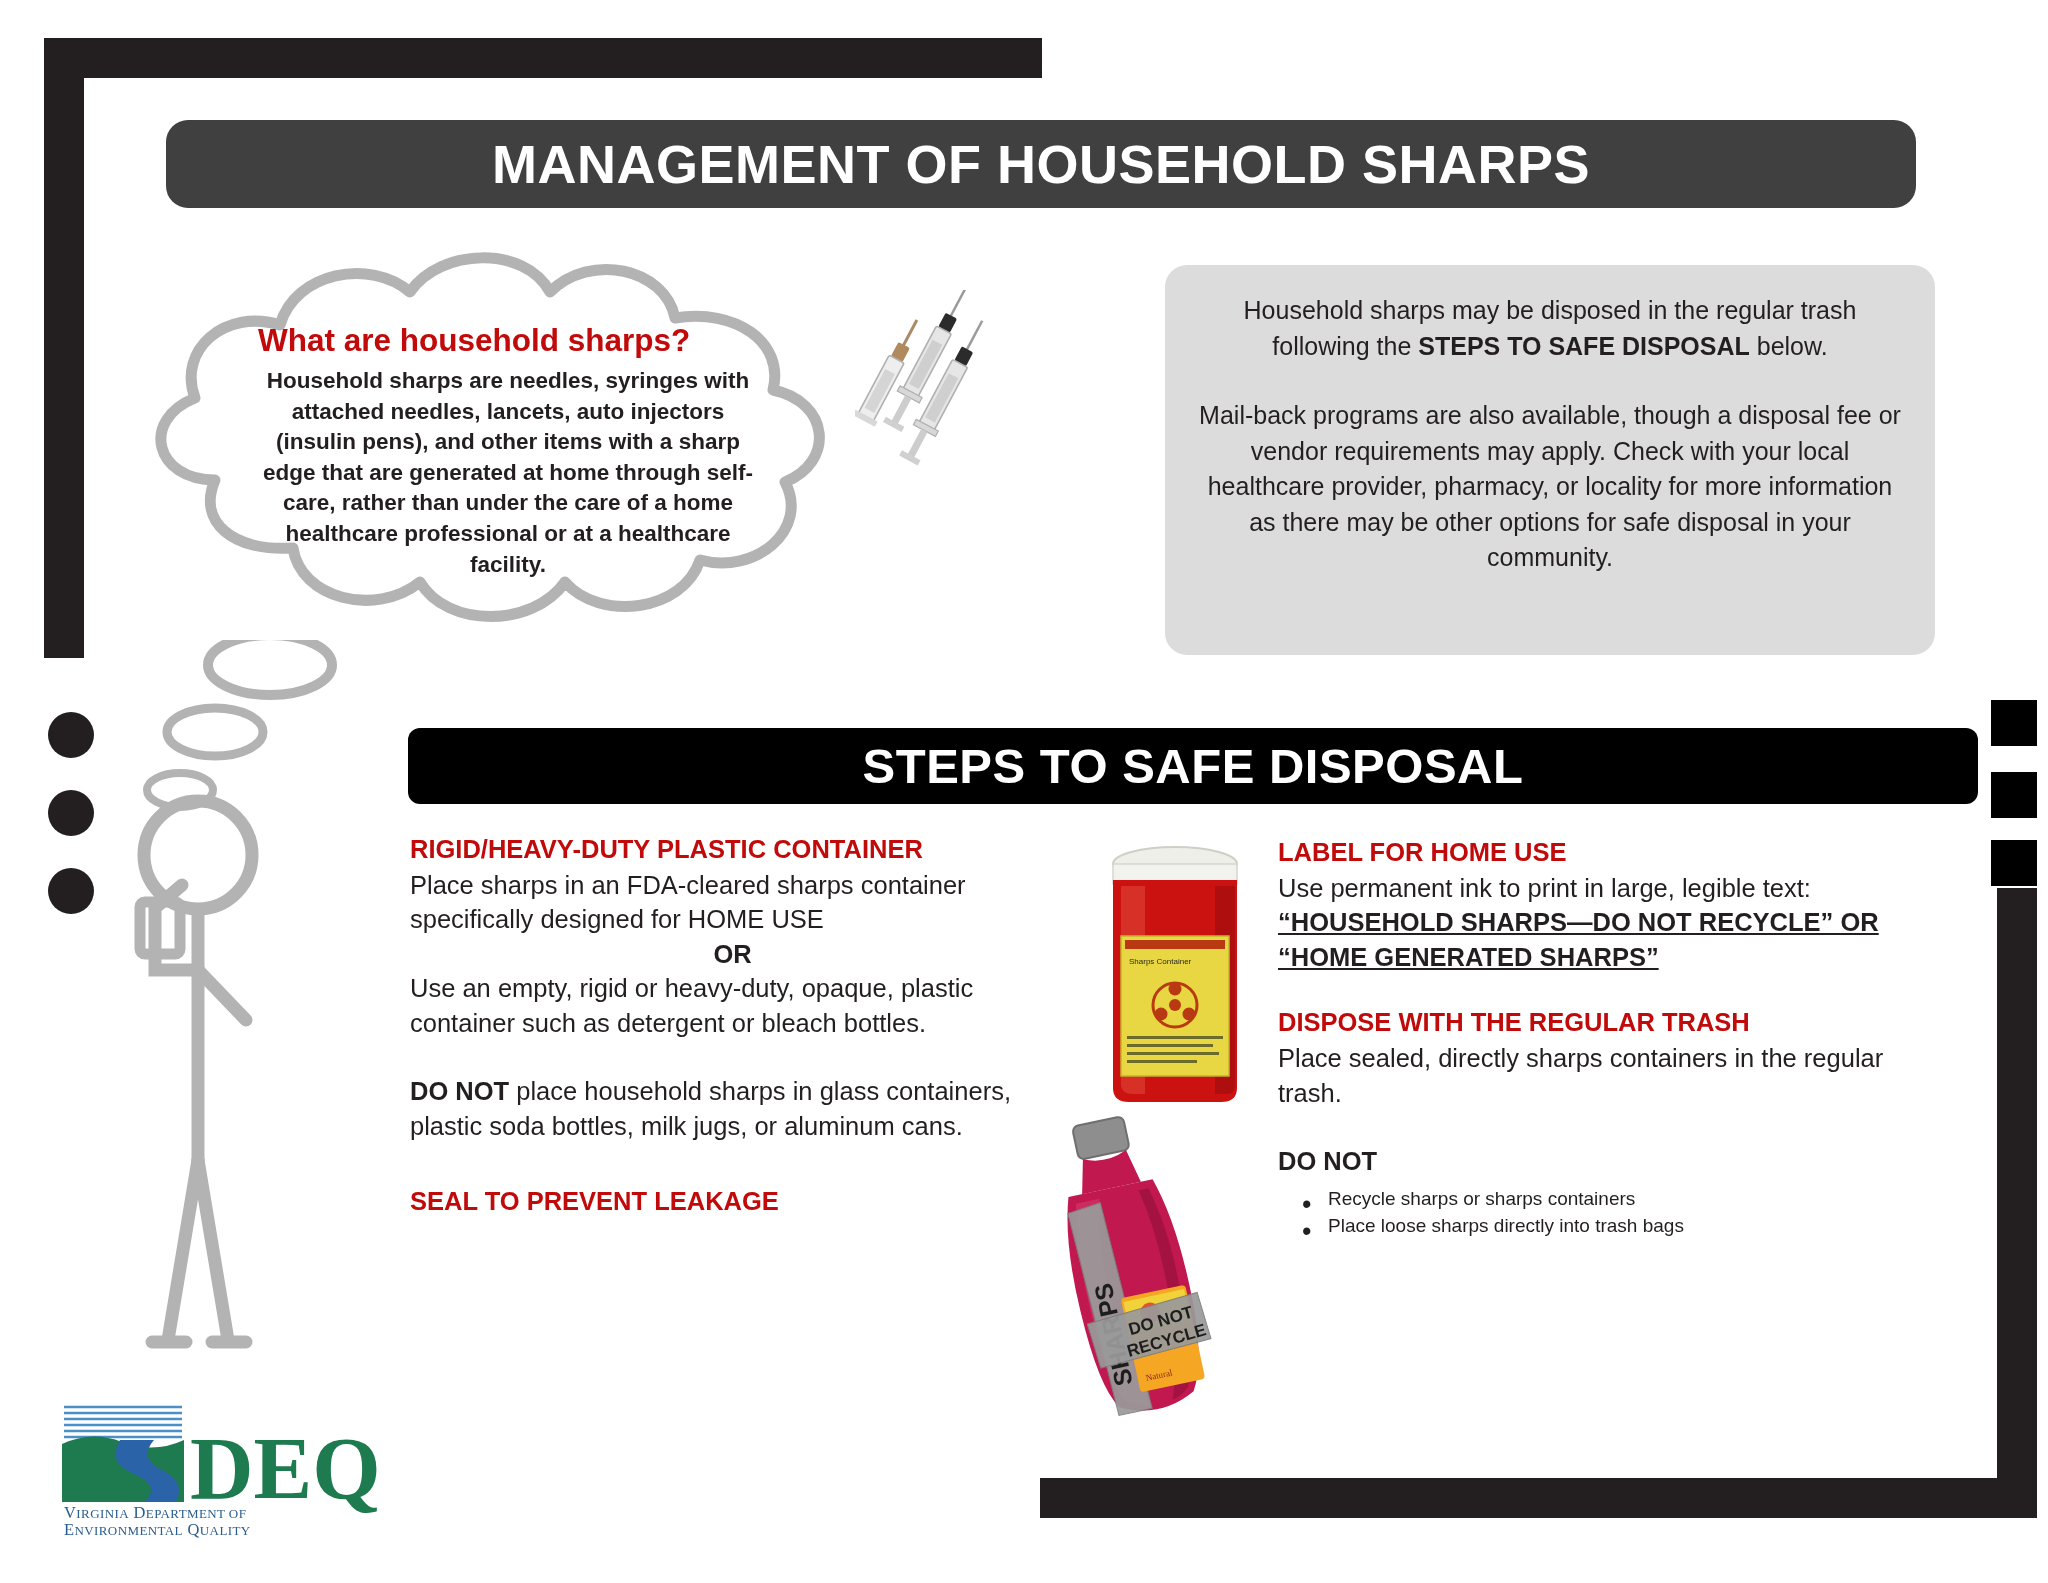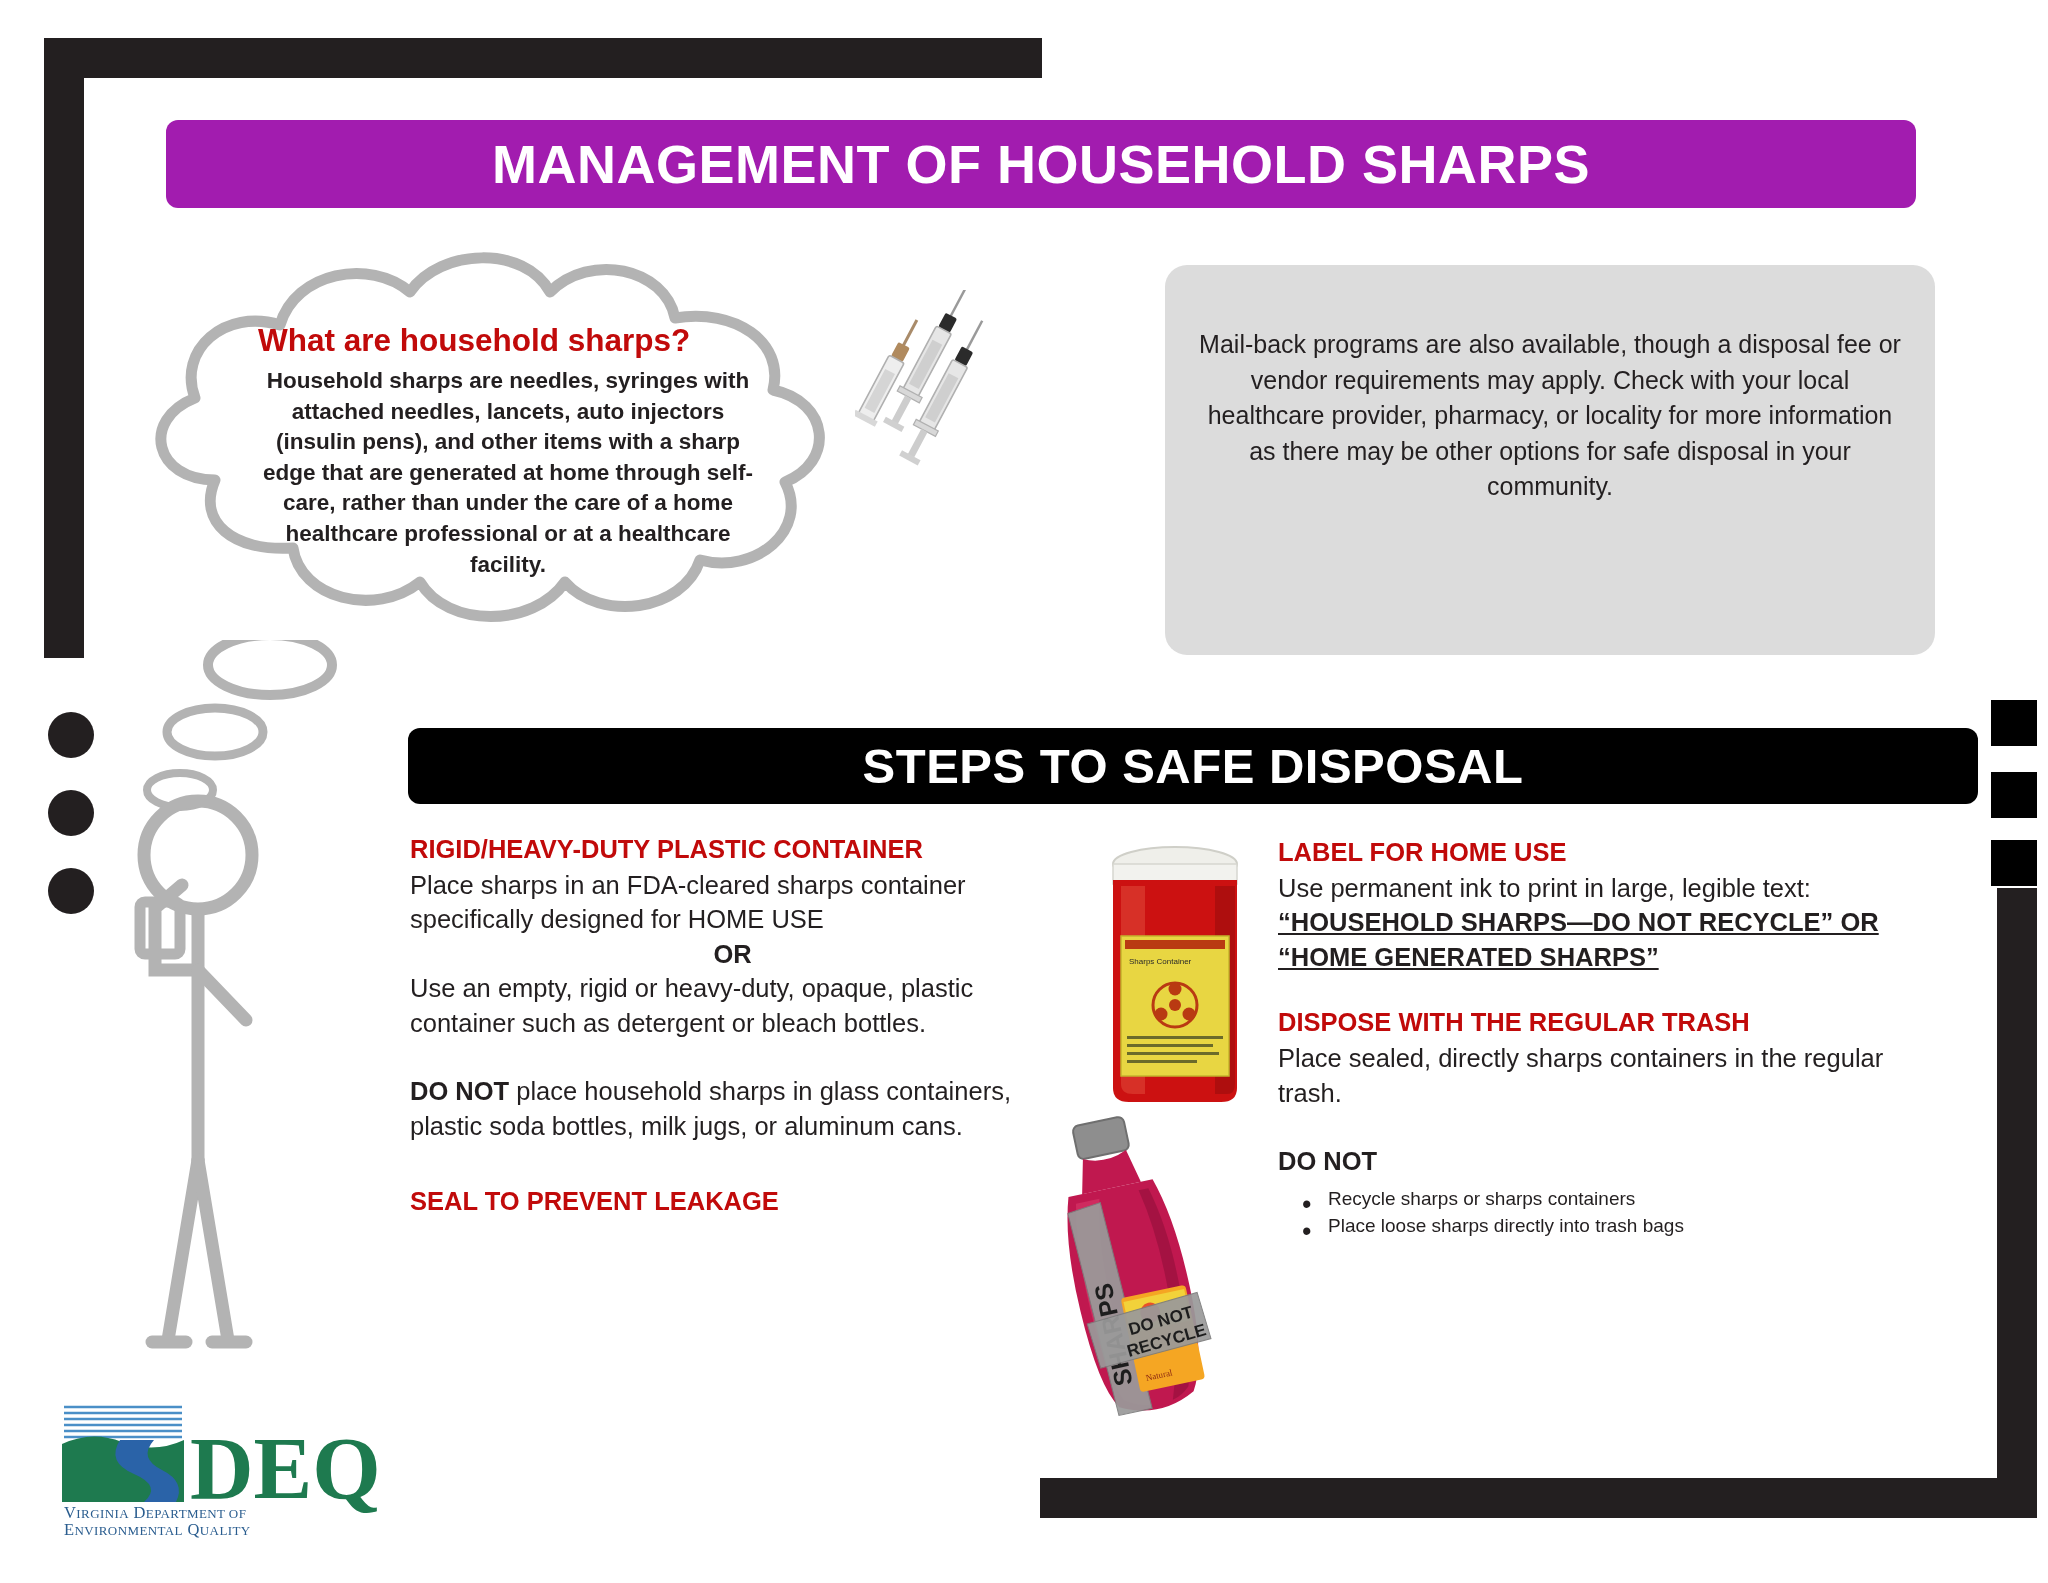--- a/index.html
+++ b/index.html
@@ -60,22 +60,22 @@
     left: 1040px; top: 1478px;
     width: 997px; height: 40px;
     background: #231f20;
   }
 
   
   .title-banner {
     position: absolute;
     left: 166px; top: 120px;
     width: 1750px; height: 88px;
-    background: #a21caf;
-    border-radius: 12px;
+    background: #404040;
+    border-radius: 22px;
     display: flex;
     align-items: center;
     justify-content: center;
   }
   .title-banner-text {
     color: #ffffff;
     font-size: 54px;
     font-weight: bold;
     letter-spacing: 0.5px;
     font-family: "Liberation Sans", sans-serif;
@@ -310,20 +310,23 @@
         <line x1="48" y1="4" x2="48" y2="34" stroke="#a98b6a" stroke-width="3"></line>
         <rect x="42" y="32" width="13" height="16" fill="#b08a5e" rx="2"></rect>
         <rect x="40" y="48" width="17" height="66" fill="#eeeeee" stroke="#b0b0b0" stroke-width="1.6" rx="2"></rect>
         <rect x="43" y="62" width="11" height="44" fill="#d5d5d5"></rect>
         <rect x="36" y="112" width="25" height="6" fill="#d8d8d8"></rect>
       </g>
     </g>
   </svg>
 
   <div class="gray-box">
+    <p class="gray-p">
+      <span>Household sharps may be disposed in the regular trash following the </span><b>STEPS TO SAFE DISPOSAL</b><span> below.</span>
+    </p>
     <p class="gray-p second">Mail-back programs are also available, though a disposal fee or vendor requirements may apply. Check with your local healthcare provider, pharmacy, or locality for more information as there may be other options for safe disposal in your community.</p>
   </div>
 
   <div class="steps-banner">
     <span class="steps-banner-text">STEPS TO SAFE DISPOSAL</span>
   </div>
 
   <div class="col-left">
     <div class="sec-head">RIGID/HEAVY-DUTY PLASTIC CONTAINER</div>
     <div class="sec-body">Place sharps in an FDA-cleared sharps container specifically designed for HOME USE</div>

